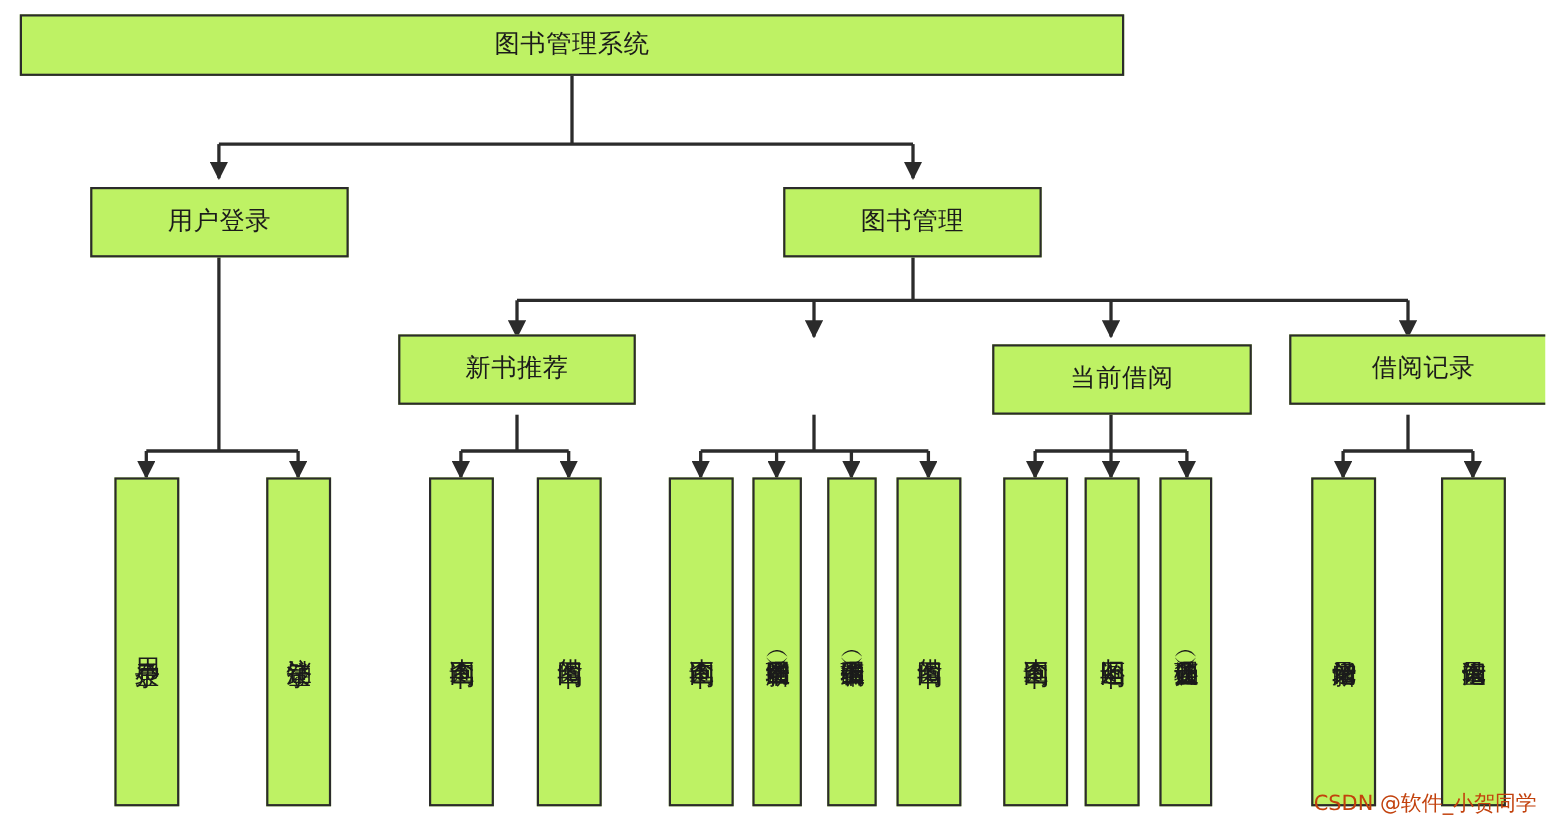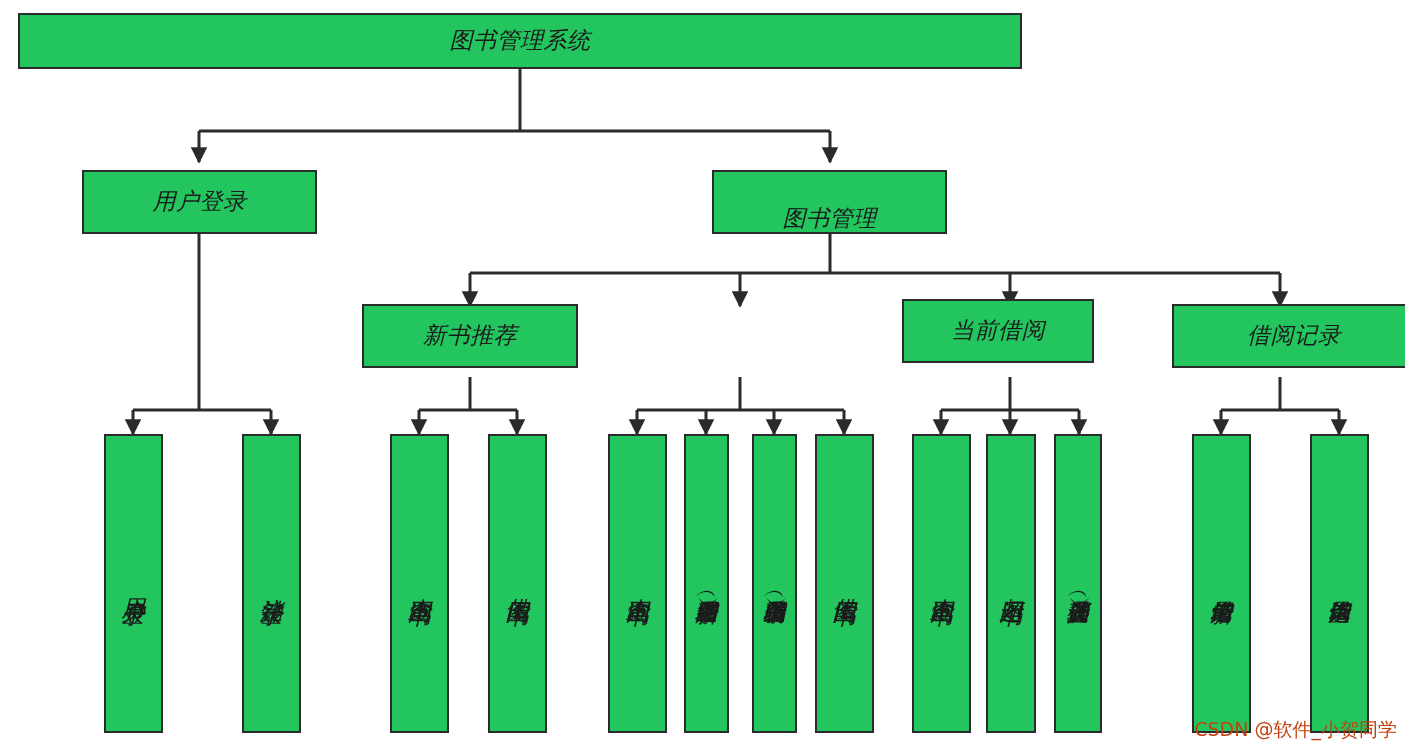--- a/index.html
+++ b/index.html
@@ -23,26 +23,25 @@
     left: 0;
     top: 0;
     width: 1405px;
     height: 747px;
     pointer-events: none;
   }
   .node {
     position: absolute;
     box-sizing: border-box;
     border: 2px solid #2b2b2b;
-    background: #22c55e;
+    background: #bef264;
     display: flex;
     align-items: center;
     justify-content: center;
     color: #1b1b1b;
-    font-style: italic;
   }
   .node .label {
     display: block;
     text-align: center;
     line-height: 1.12;
     letter-spacing: 0.5px;
   }
   
   .node.horiz .label {
     font-size: 23px;
@@ -135,28 +134,28 @@
     </g>
   </svg>
 
   <div class="node horiz" id="node-root" style="left:18px; top:13px; width:1004px; height:56px;">
     <span class="label">图书管理系统</span>
   </div>
 
   <div class="node horiz" style="left:82px; top:170px; width:235px; height:64px;">
     <span class="label">用户登录</span>
   </div>
-  <div class="node horiz" style="left:712px; top:170px; width:235px; height:64px;align-items:flex-end;">
+  <div class="node horiz" style="left:712px; top:170px; width:235px; height:64px;">
     <span class="label">图书管理</span>
   </div>
 
   <div class="node horiz" style="left:362px; top:304px; width:216px; height:64px;">
     <span class="label">新书推荐</span>
   </div>
-  <div class="node horiz" style="left:902px; top:299px; width:192px; height:64px;">
+  <div class="node horiz" style="left:902px; top:313px; width:236px; height:64px;">
     <span class="label">当前借阅</span>
   </div>
   <div class="node horiz" style="left:1172px; top:304px; width:244px; height:64px;">
     <span class="label">借阅记录</span>
   </div>
 
   <div class="node vert" style="left:104px; top:434px; width:59px; height:299px;">
     <span class="label">用户登录</span>
   </div>
   <div class="node vert" style="left:242px; top:434px; width:59px; height:299px;">

